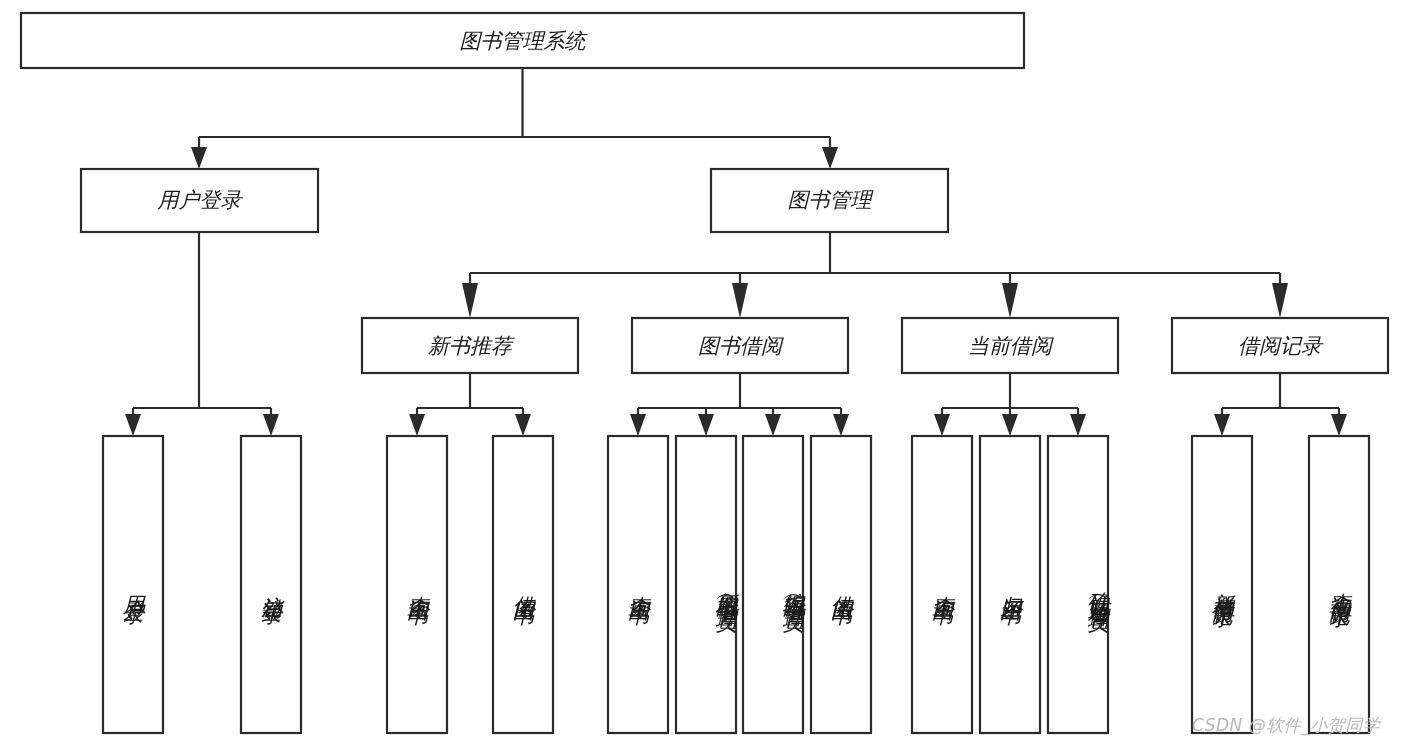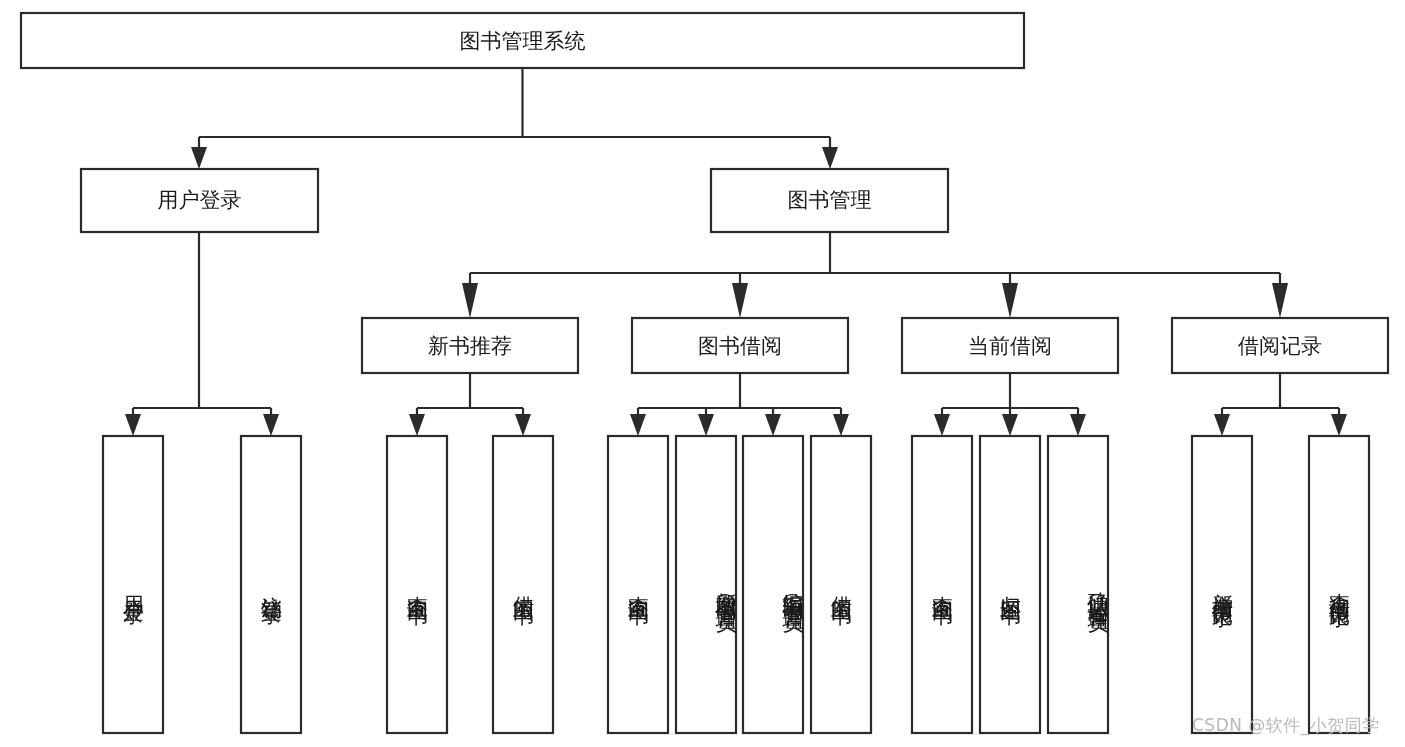--- a/index.html
+++ b/index.html
@@ -12,20 +12,21 @@
     width: 1405px;
     height: 747px;
     overflow: hidden;
     font-family: "DejaVu Sans", "Liberation Sans", sans-serif;
   }
   #diagram-root {
     position: relative;
     width: 1248px;
     height: 747px;
     background: #ffffff;
+    font-style: italic;
   }
   svg.diagram-canvas {
     position: absolute;
     left: 0;
     top: 0;
     width: 1405px;
     height: 747px;
     display: block;
   }
   .node-rect {

